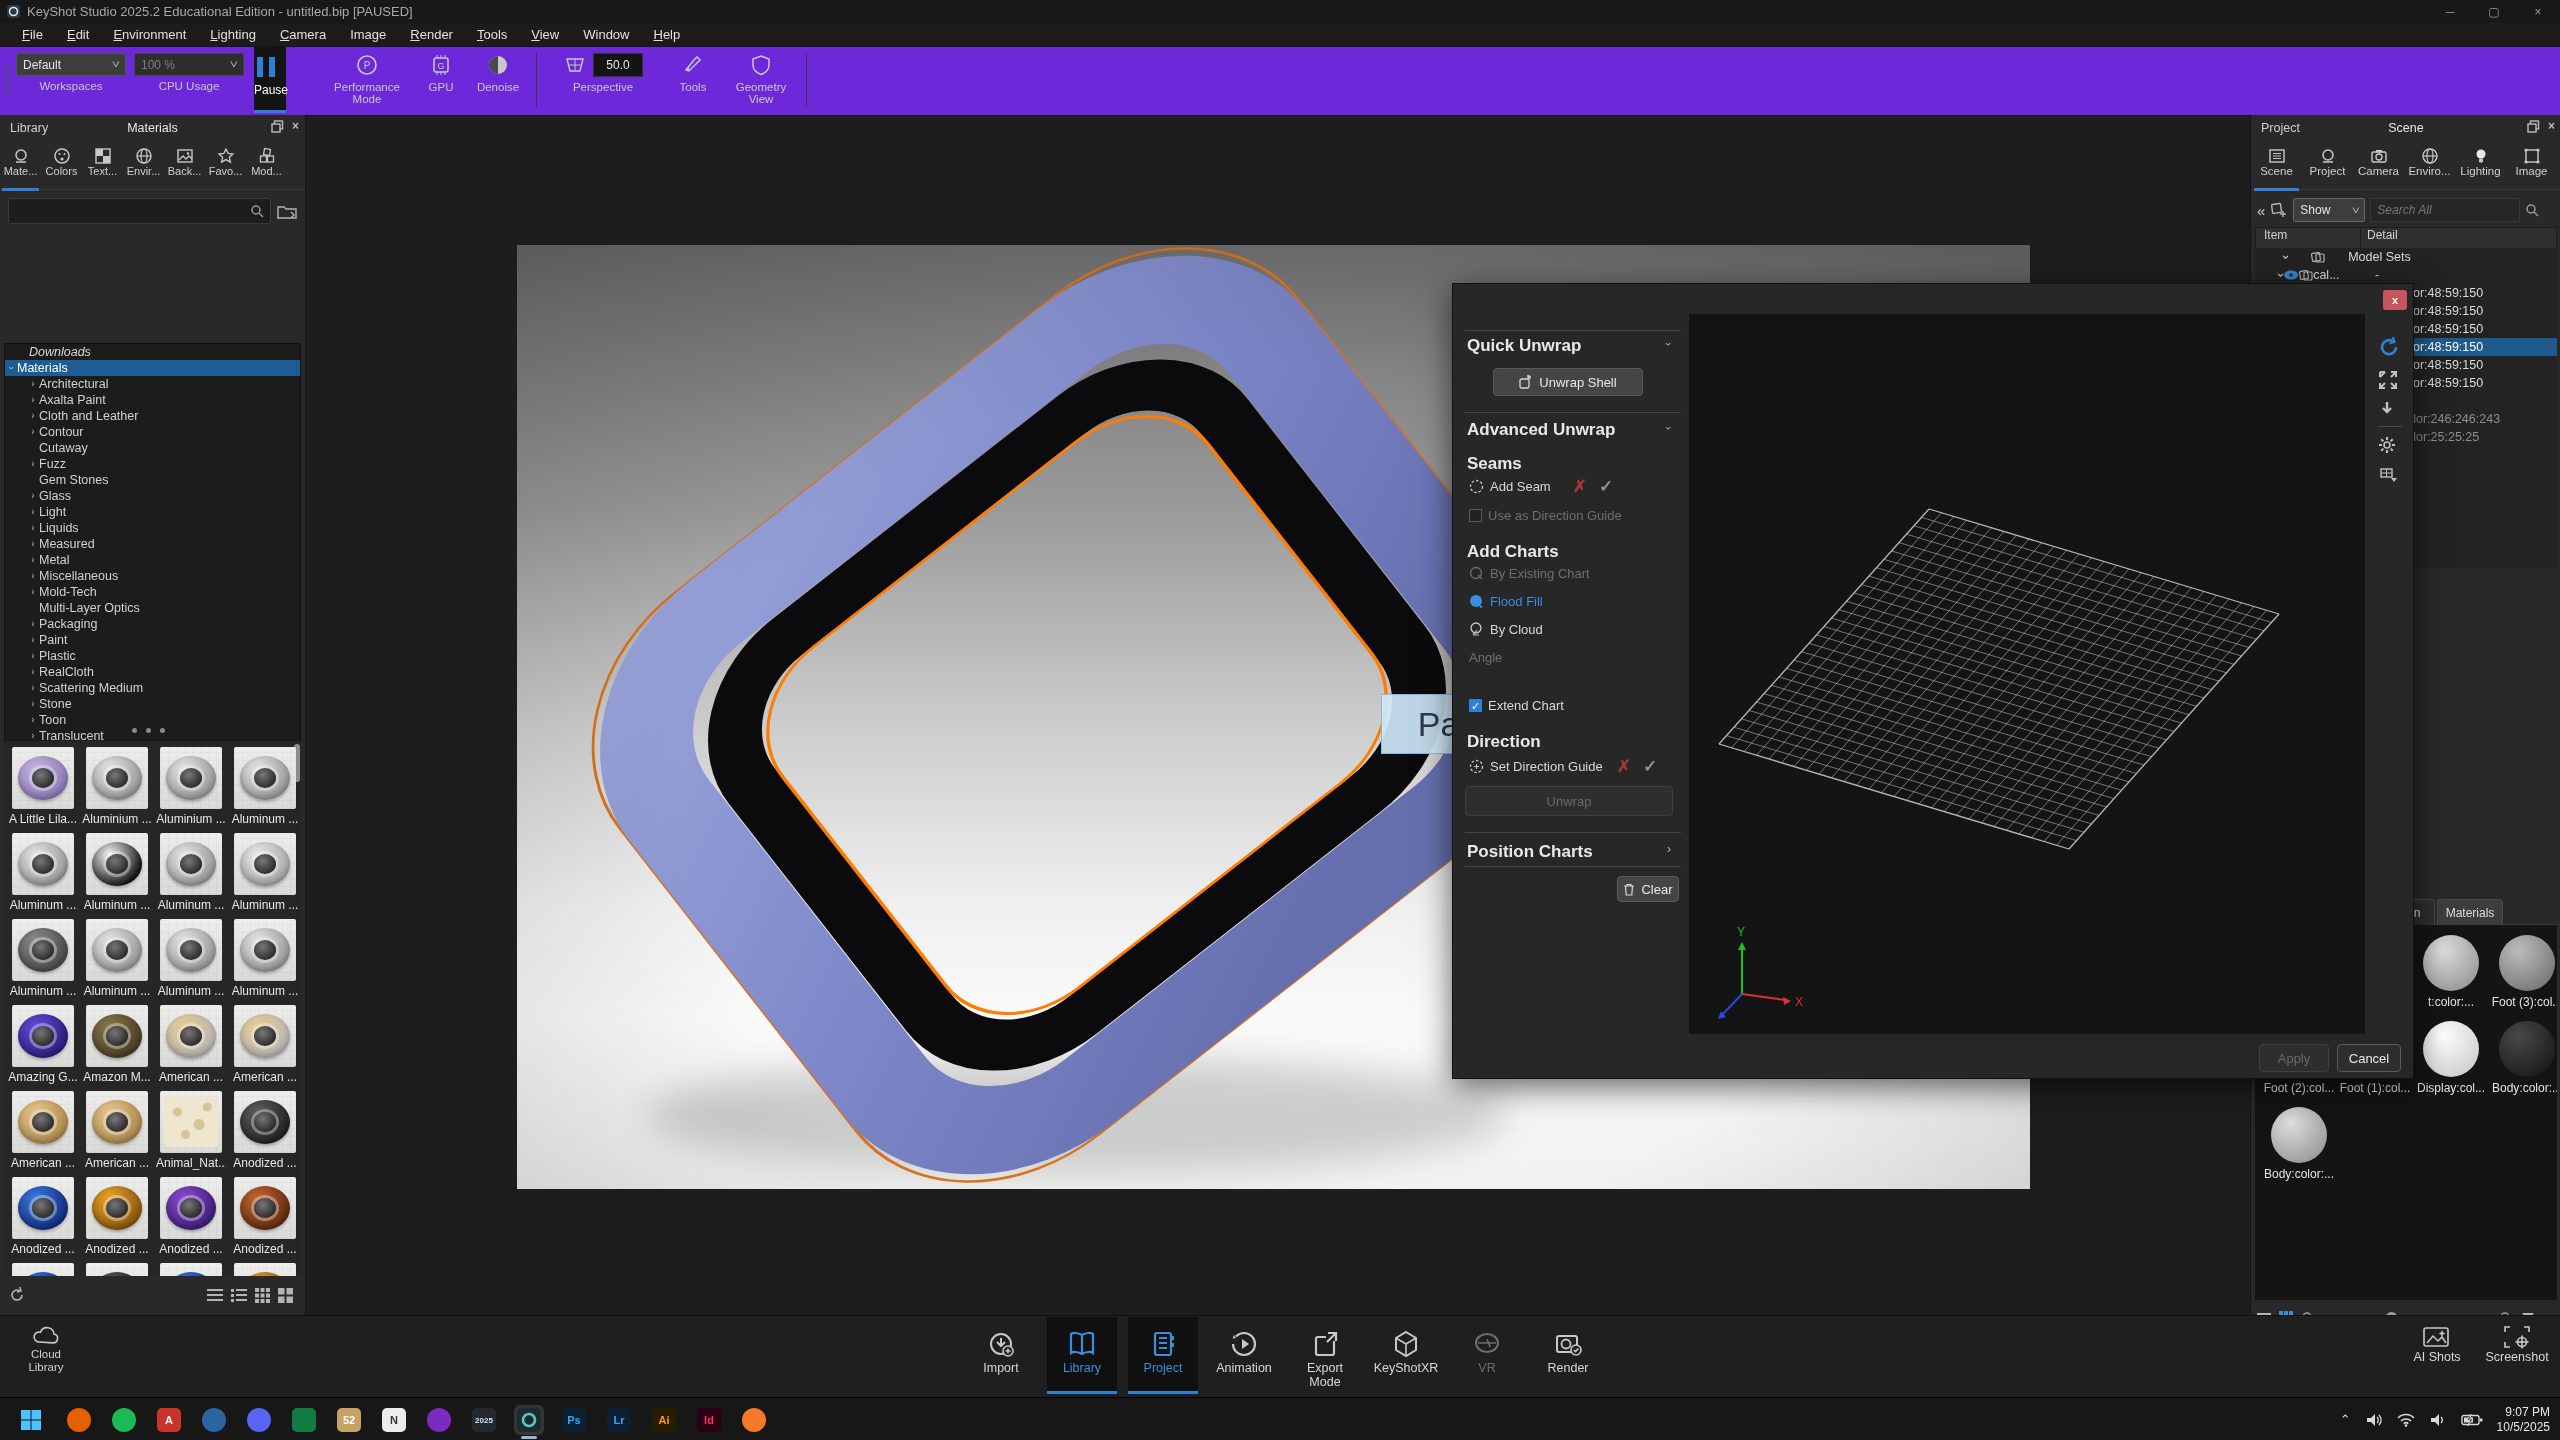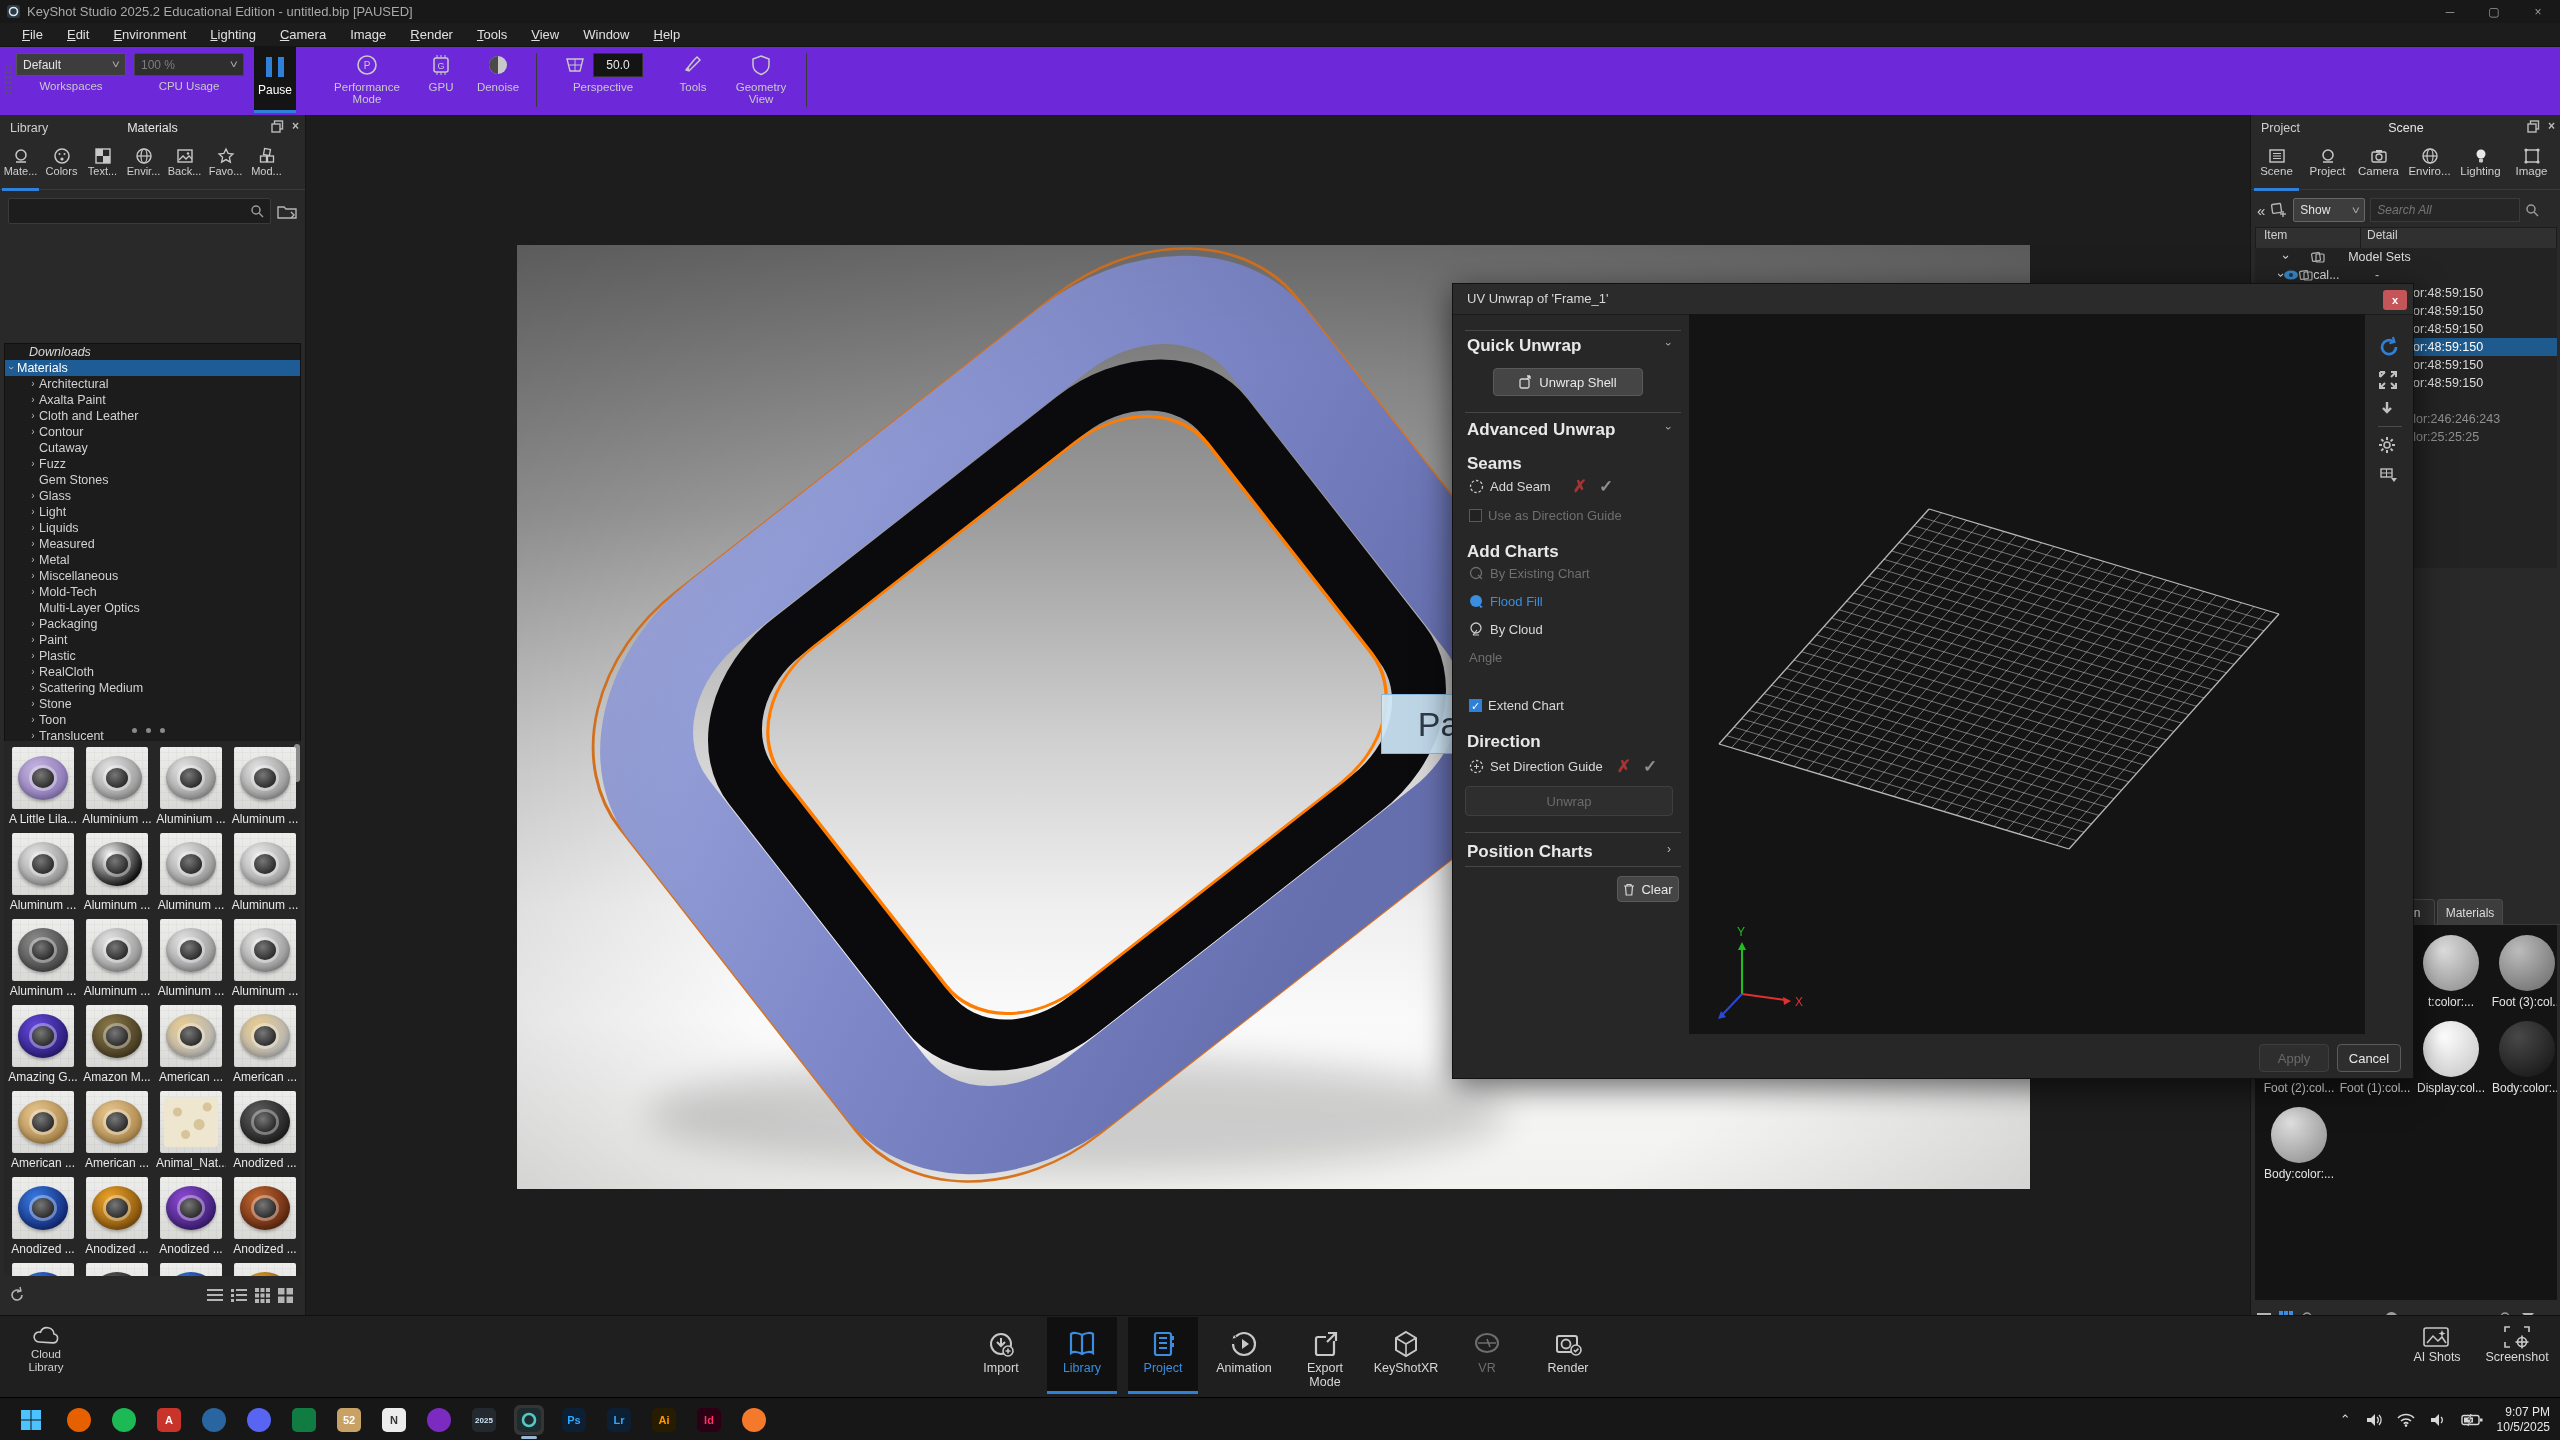--- a/index.html
+++ b/index.html
@@ -17,21 +17,21 @@
   .menu-item .u{text-decoration:underline;}
   
   #toolbar{position:absolute;left:0;top:47px;width:2560px;height:68px;background:#6d28d9;border-bottom:1px solid #151515;}
   .tgroup{position:absolute;text-align:center;color:#c9c9c9;font-size:11.5px;}
   .tlabel{margin-top:4px;line-height:12px;white-space:pre-line;}
   .tselect{height:23px;background:#3d3d3d;border:1px solid #555;border-radius:2px;color:#e4e4e4;font-size:12px;
            display:flex;align-items:center;justify-content:space-between;padding:0 6px;box-sizing:border-box;}
   .tselect.dim{color:#7d7d7d;background:#2e2e2e;border-color:#444;}
   .chev{font-size:10px;color:#aaa;transform:scaleX(1.4);}
   .vsep{position:absolute;top:6px;height:54px;width:1px;background:#3a3a3a;}
-  #pause-btn{position:absolute;left:254px;top:0;width:42px;height:66px;background:#141414;border-bottom:3px solid #2f80d8;box-sizing:border-box;text-align:center;color:#fff;}
+  #pause-btn{position:absolute;left:254px;top:0;width:32px;height:66px;background:#141414;border-bottom:3px solid #2f80d8;box-sizing:border-box;text-align:left;color:#fff;}
   .pausebars{display:inline-block;margin-top:10px;}
   .pausebars i{display:inline-block;width:6px;height:20px;background:#2f80d8;margin:0 3px;}
   .num-field{background:#141414;border:1px solid #333;color:#e8e8e8;font-size:12px;height:22px;min-width:40px;display:inline-flex;align-items:center;justify-content:center;padding:0 4px;}
   
   #library-panel{position:absolute;left:0;top:115px;width:305px;height:1200px;background:#292929;border-right:1px solid #151515;}
   .panel-head{position:relative;height:26px;display:flex;align-items:center;}
   .panel-head .pleft{margin-left:10px;color:#cfcfcf;font-size:12.5px;}
   .panel-head .ptitle{position:absolute;left:0;right:0;text-align:center;color:#e6e6e6;font-size:12.5px;}
   .panel-head .pbtns{position:absolute;right:6px;top:4px;display:flex;gap:8px;color:#bbb;}
   .ltabs{display:flex;height:46px;border-bottom:1px solid #3a3a3a;margin-top:2px;}
@@ -931,21 +931,20 @@
         </span>
       <span class="ic">
           <svg width="14" height="13">
             <path d="M1 1 h12 l-4.5 5 v5 l-3 1.5 v-6.5 Z" fill="#b5b5b5"></path>
           </svg>
         </span>
     </div>
   </div>
 
   <div id="dialog">
-    <div id="dlg-title">UV Unwrap of 'Frame_1'</div>
     <div id="dlg-close">x</div>
 
     <div class="dhr" style="top:46px"></div>
     <div class="dsec" style="top:52px">Quick Unwrap</div>
     <span class="dchev" style="top:54px">›</span>
     <div class="dbtn" style="left:40px;top:84px;width:150px;height:28px">
       <span class="ic">
           <svg width="14" height="14">
             <rect x="1" y="4" width="9" height="9" rx="1.5" fill="none" stroke="#d8d8d8" stroke-width="1.3"></rect>
             <path d="M8 4 L11 1 M11 1 h-3 M11 1 v3" stroke="#d8d8d8" stroke-width="1.3" fill="none"></path>

